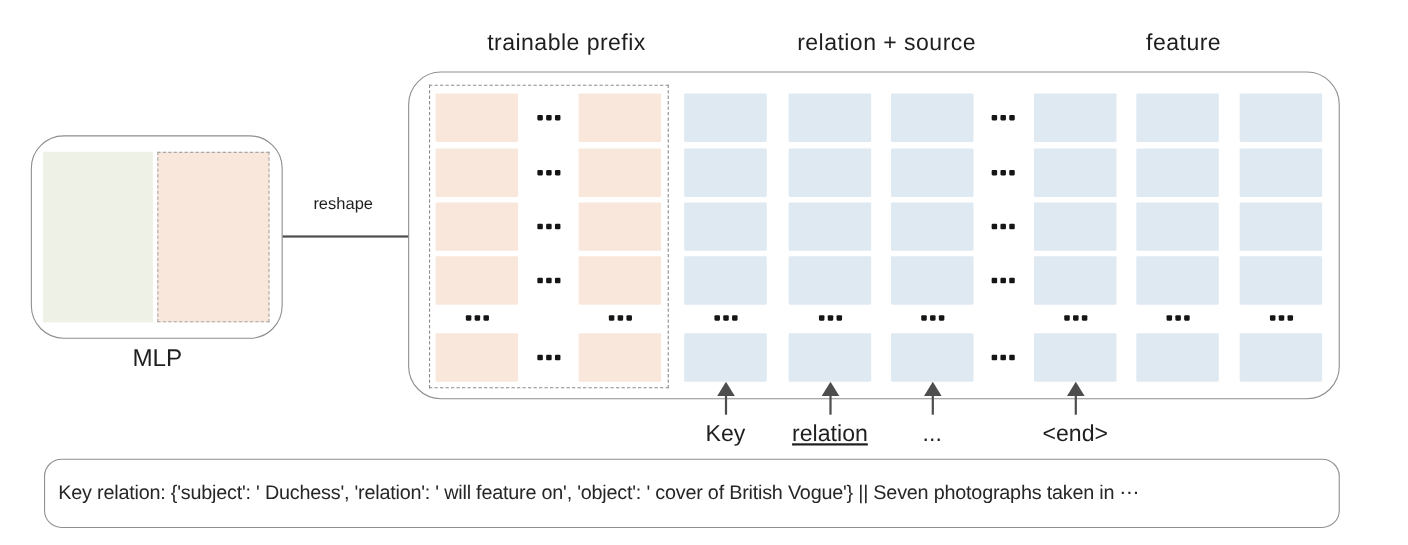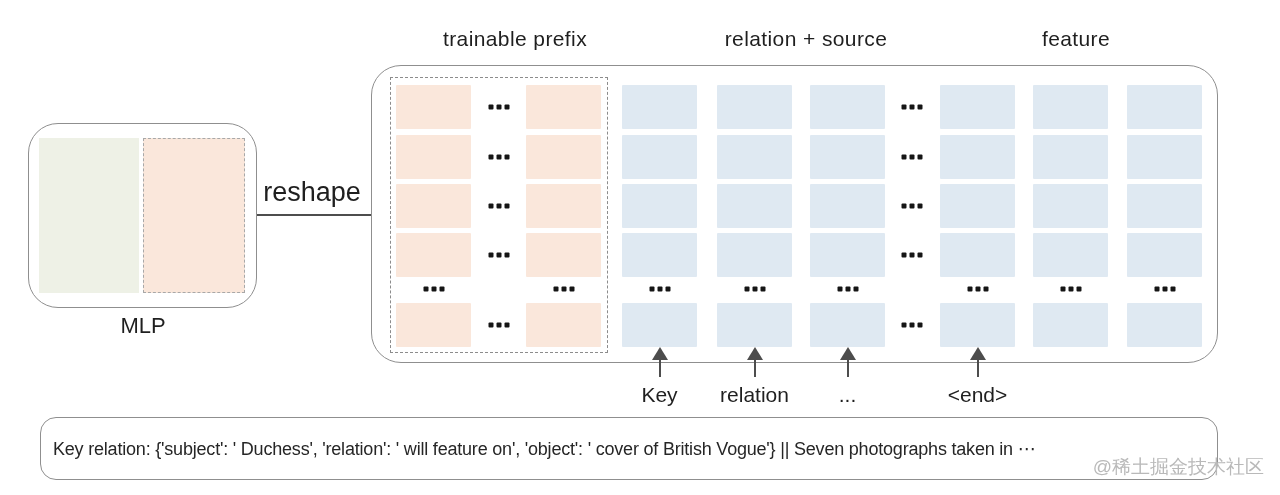--- a/index.html
+++ b/index.html
@@ -13,21 +13,21 @@
 
   
   .mlp-box{position:absolute;left:28px;top:123px;width:229px;height:185px;
     border:1.4px solid var(--border,#8f8f8f);border-radius:30px;box-sizing:border-box;background:#fff;}
   .mlp-green{position:absolute;left:10px;top:14px;width:100px;height:155px;background:var(--mlp-green,#eef1e6);}
   .mlp-pink{position:absolute;left:114px;top:14px;width:102px;height:155px;box-sizing:border-box;
     background:var(--prefix-cell,#fae7db);border:1.6px dashed #a8a8a8;}
   .mlp-label{position:absolute;left:143px;top:313px;transform:translateX(-50%);font-size:22px;}
 
   
-  .reshape-label{position:absolute;left:312px;top:177px;transform:translateX(-50%);font-size:27px;}
+  .reshape-label{position:absolute;left:312px;top:177px;transform:translateX(-50%);font-size:15px;}
   .reshape-line{position:absolute;left:257px;top:214px;width:122px;height:2px;background:var(--arrow,#4d4d4d);}
   .reshape-head{position:absolute;left:377px;top:207px;width:0;height:0;
     border-top:8px solid transparent;border-bottom:8px solid transparent;border-left:14px solid var(--arrow,#4d4d4d);}
 
   
   .token-container{position:absolute;left:371px;top:65px;width:847px;height:298px;
     border:1.4px solid var(--border,#8f8f8f);border-radius:30px;box-sizing:border-box;background:#fff;}
   .prefix-dashed{position:absolute;left:390px;top:77px;width:218px;height:276px;
     border:1.6px dashed #8c8c8c;box-sizing:border-box;}
   .cell{position:absolute;width:75px;height:44px;border-radius:1px;}
@@ -208,31 +208,30 @@
   <div id="annot-layer">
       <div class="up-arrow" style="left: 659.5px;">
         <div class="head"></div>
         <div class="stem"></div>
       </div>
       <div class="token-label" style="left: 659.5px;">Key</div>
       <div class="up-arrow" style="left: 754.5px;">
         <div class="head"></div>
         <div class="stem"></div>
       </div>
-      <div class="token-label" style="left: 754.5px;">relation</div>
+      <div class="token-label" style="left: 754.5px; text-decoration: underline;">relation</div>
       <div class="up-arrow" style="left: 847.5px;">
         <div class="head"></div>
         <div class="stem"></div>
       </div>
       <div class="token-label" style="left: 847.5px;">...</div>
       <div class="up-arrow" style="left: 977.5px;">
         <div class="head"></div>
         <div class="stem"></div>
       </div>
       <div class="token-label" style="left: 977.5px;">&lt;end&gt;</div>
     </div>
 
   <div class="prompt-box">
     <span class="prompt-text">Key relation: {'subject': ' Duchess', 'relation': ' will feature on', 'object': ' cover of British Vogue'} || Seven photographs taken in ⋯</span>
   </div>
 
-  <div class="watermark">@稀土掘金技术社区</div>
 </div>
 
 </body></html>

